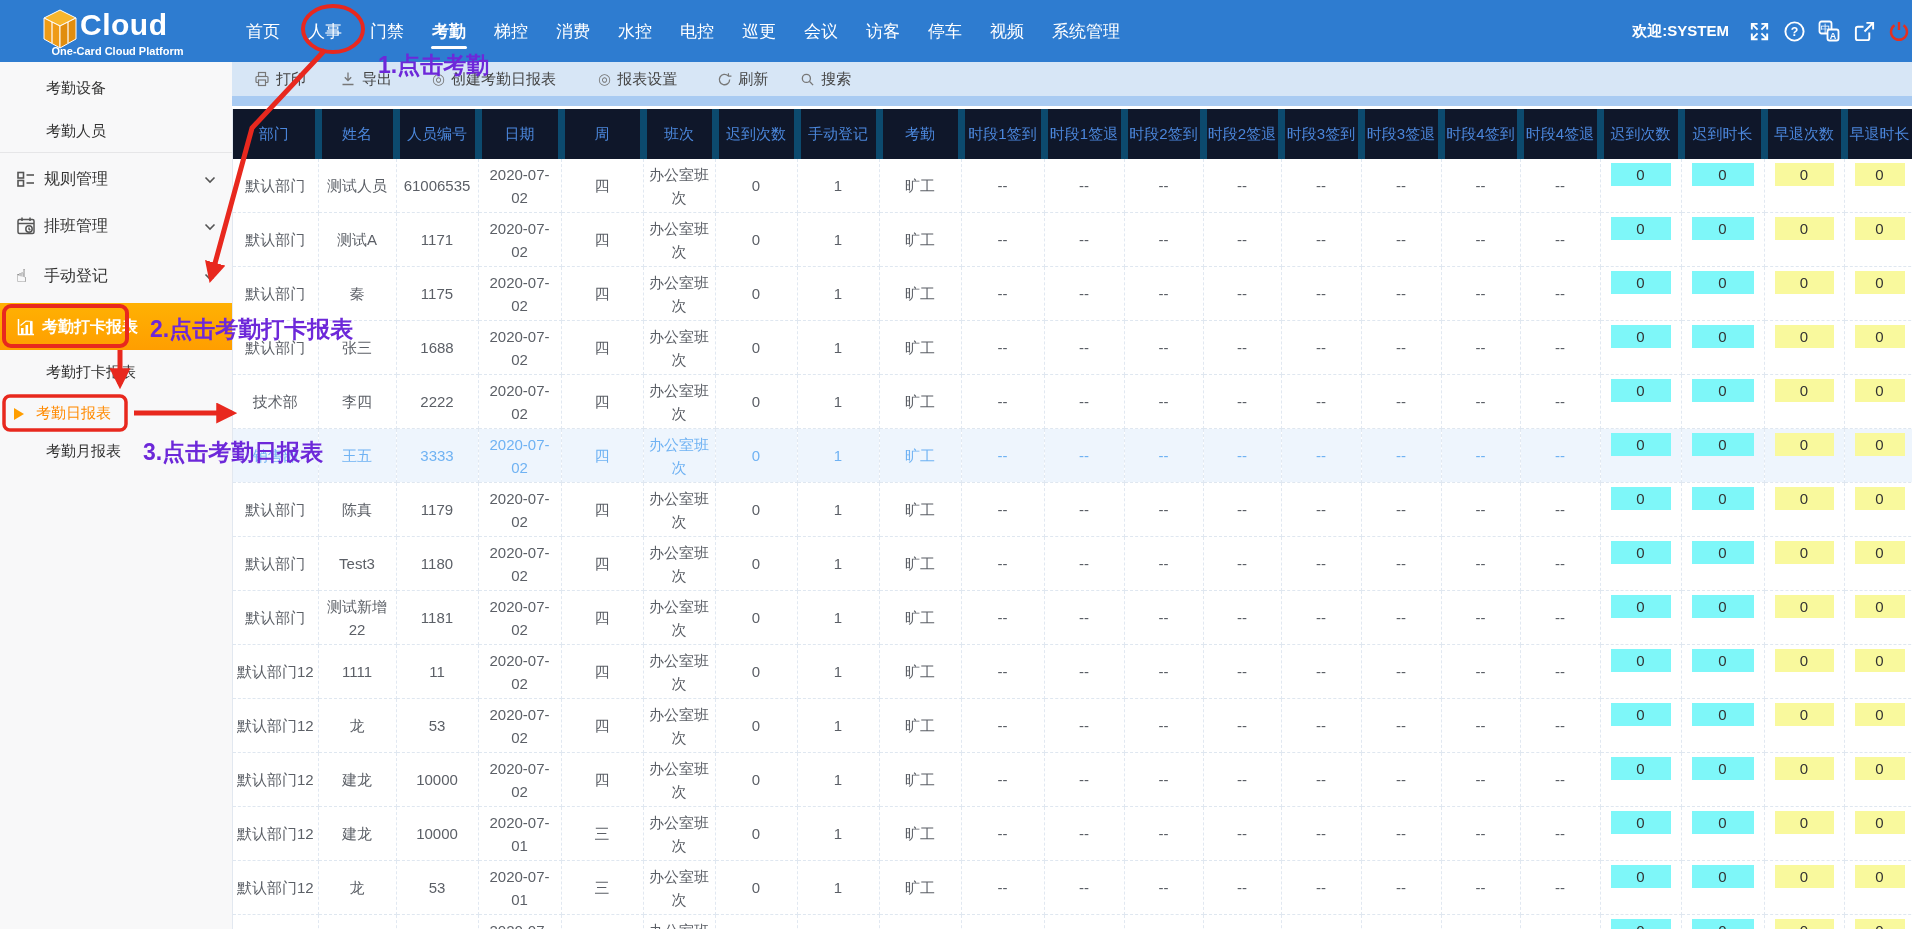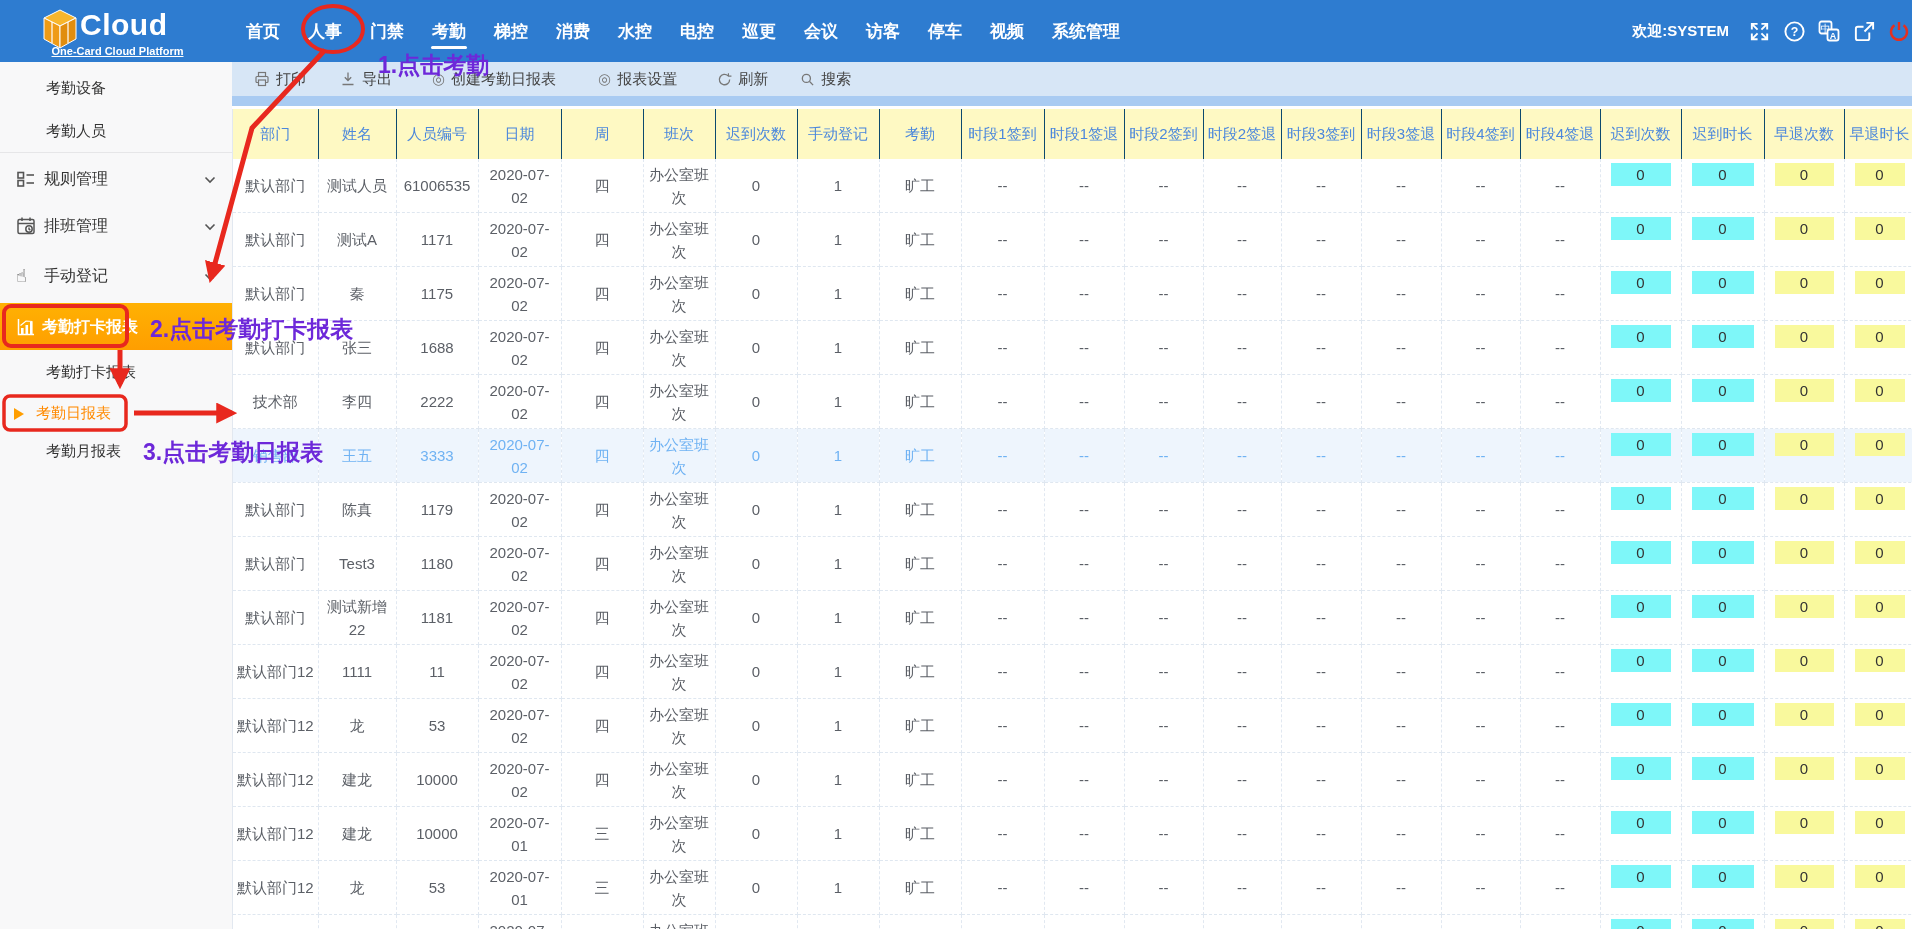--- a/index.html
+++ b/index.html
@@ -6,23 +6,23 @@
   body{
     width:1912px;height:929px;overflow:hidden;position:relative;
     font-family:"Liberation Sans","DejaVu Sans",sans-serif;
     background:#fff;-webkit-font-smoothing:antialiased;
   }
   
   .navbar{position:absolute;left:0;top:0;width:1912px;height:62px;background:#2e7cd0;display:flex;align-items:center;z-index:5;}
   .logo{position:relative;width:232px;height:62px;flex:0 0 auto;}
   .logo-cube{position:absolute;left:42px;top:9px;}
   .logo-title{position:absolute;left:80px;top:8px;color:#fff;font-size:30px;font-weight:bold;letter-spacing:.5px;}
-  .logo-sub{position:absolute;left:30px;top:45px;width:175px;text-align:center;color:#fff;font-size:11px;font-weight:bold;white-space:nowrap;text-decoration:underline;}
+  .logo-sub{position:absolute;left:30px;top:45px;width:175px;text-align:center;color:#fff;font-size:11px;font-weight:bold;white-space:nowrap;}
   .nav-items{display:flex;align-items:center;height:100%;}
-  .nav-item{position:relative;color:#fff;font-size:17px;padding:0 14px;height:100%;display:flex;align-items:center;cursor:pointer;text-decoration:none;font-weight:bold;}
+  .nav-item{position:relative;color:#fff;font-size:17px;padding:0 14px;height:100%;display:flex;align-items:center;cursor:pointer;text-decoration:none;}
   .nav-item.active{font-weight:bold;}
   .nav-item.active::after{content:"";position:absolute;left:13px;right:13px;bottom:13px;height:3px;background:#fff;border-radius:2px;}
   .nav-right{margin-left:auto;display:flex;align-items:center;gap:9px;padding-right:0;}
   .welcome{color:#fff;font-size:15px;font-weight:bold;margin-right:8px;}
   .nav-ico{width:26px;height:26px;display:flex;align-items:center;justify-content:center;cursor:pointer;}
   
   .sidebar{position:absolute;left:0;top:62px;width:232px;height:867px;background:#f8f8f9;z-index:2;}
   .side-item{position:absolute;left:0;width:232px;height:44px;line-height:44px;font-size:15px;color:#333;cursor:pointer;white-space:nowrap;}
   .side-item .side-label{position:absolute;left:46px;}
   .side-item.iconized{font-size:16px;}
@@ -39,21 +39,21 @@
   .hand-ico{position:absolute;left:16px;top:0;font-size:18px;color:#444;font-family:"DejaVu Sans",sans-serif;}
   
   .content{position:absolute;left:232px;top:62px;width:1680px;height:867px;background:#fff;}
   .toolbar{height:34px;background:#d7e6f6;display:flex;align-items:center;font-size:15px;color:#444;}
   .tb-btn{display:flex;align-items:center;gap:6px;cursor:pointer;white-space:nowrap;}
   .tb-btn svg,.tb-btn .glyph{flex:0 0 auto;color:#777;}
   .glyph{font-size:15px;color:#777;}
   .blue-strip{height:10px;background:#a9cbf2;}
   .grid-wrap{height:823px;overflow:hidden;border-left:1px solid #e2e8f0;background:#fff;margin-top:3px;}
   table.grid{border-collapse:collapse;table-layout:fixed;width:1680px;}
-  .grid th{height:48px;background:#fef9c3;color:#4b87dc;font-size:15px;font-weight:normal;border-right:1px solid #0c4a6e;cursor:pointer;margin-top:20px;}
+  .grid th{height:48px;background:#0f172a;color:#4b87dc;font-size:15px;font-weight:normal;border-right:7px solid #0c4a6e;cursor:pointer;margin-top:20px;}
   .grid td{height:51px;text-align:center;font-size:15px;color:#5b5f66;line-height:23px;border-right:1px dashed #e1e8f1;border-bottom:1px dashed #dfe7f0;padding:1px 3px;overflow:hidden;}
   .grid tr.selected td{background:#eef5fd;color:#6fb2f3;}
   .badge{display:block;margin:3px 7px 0 7px;height:23px;line-height:23px;color:#333;}
   td.badge-cell{vertical-align:top;}
   .badge.late{background:#7ef7f9;}
   .badge.early{background:#f9f99d;}
   
   .overlay{position:absolute;left:0;top:0;width:1912px;height:929px;z-index:40;pointer-events:none;}
   .ann{position:absolute;z-index:41;color:#6d28d9;font-size:23px;font-weight:bold;white-space:nowrap;pointer-events:none;}
   .ann1{left:378px;top:50px;}

